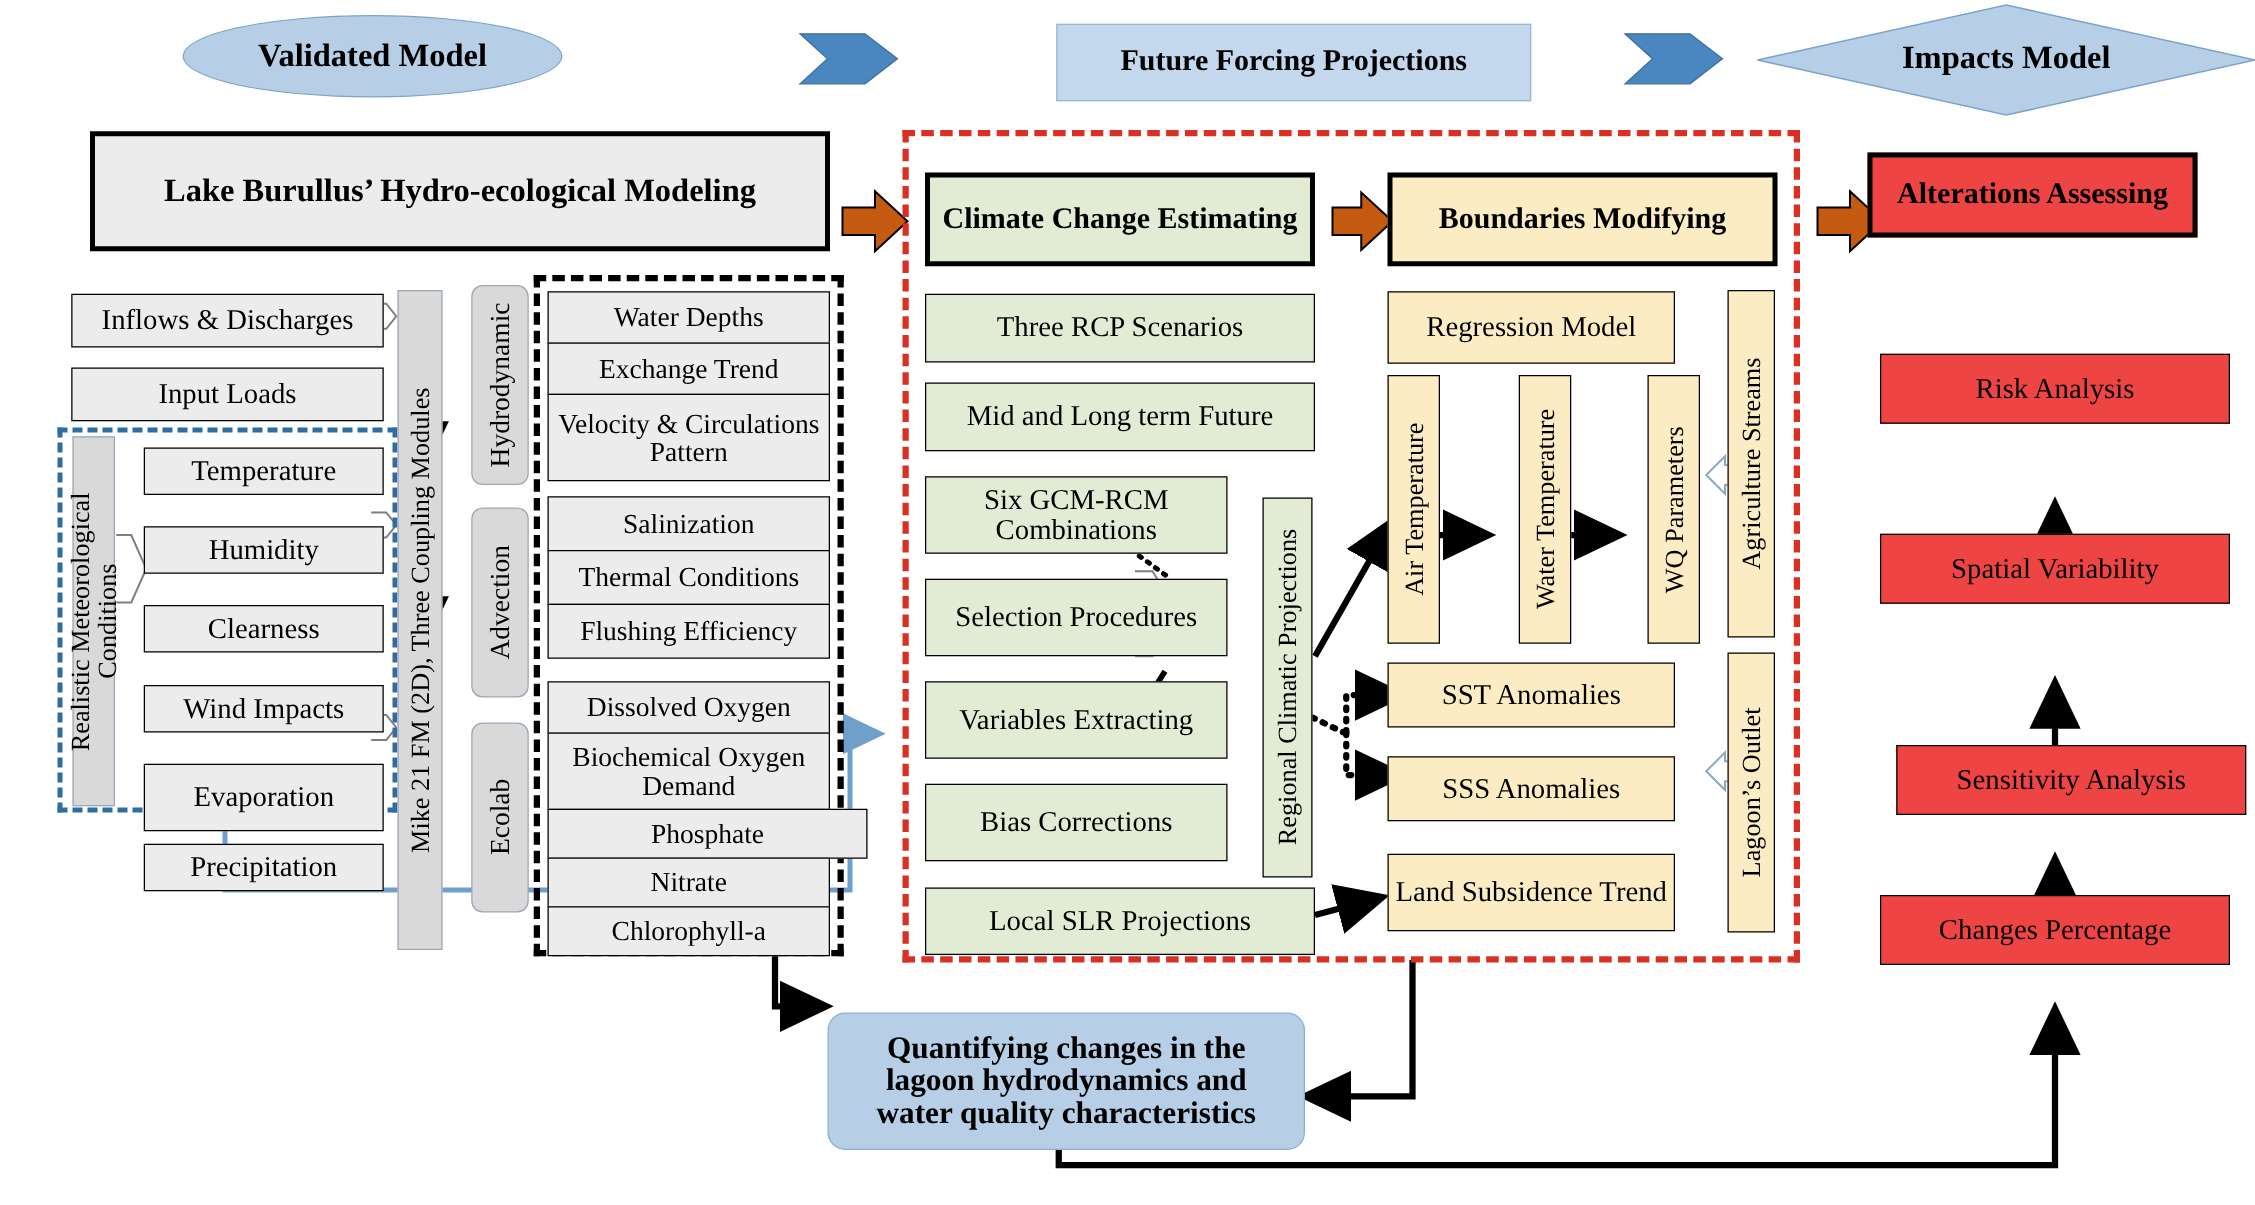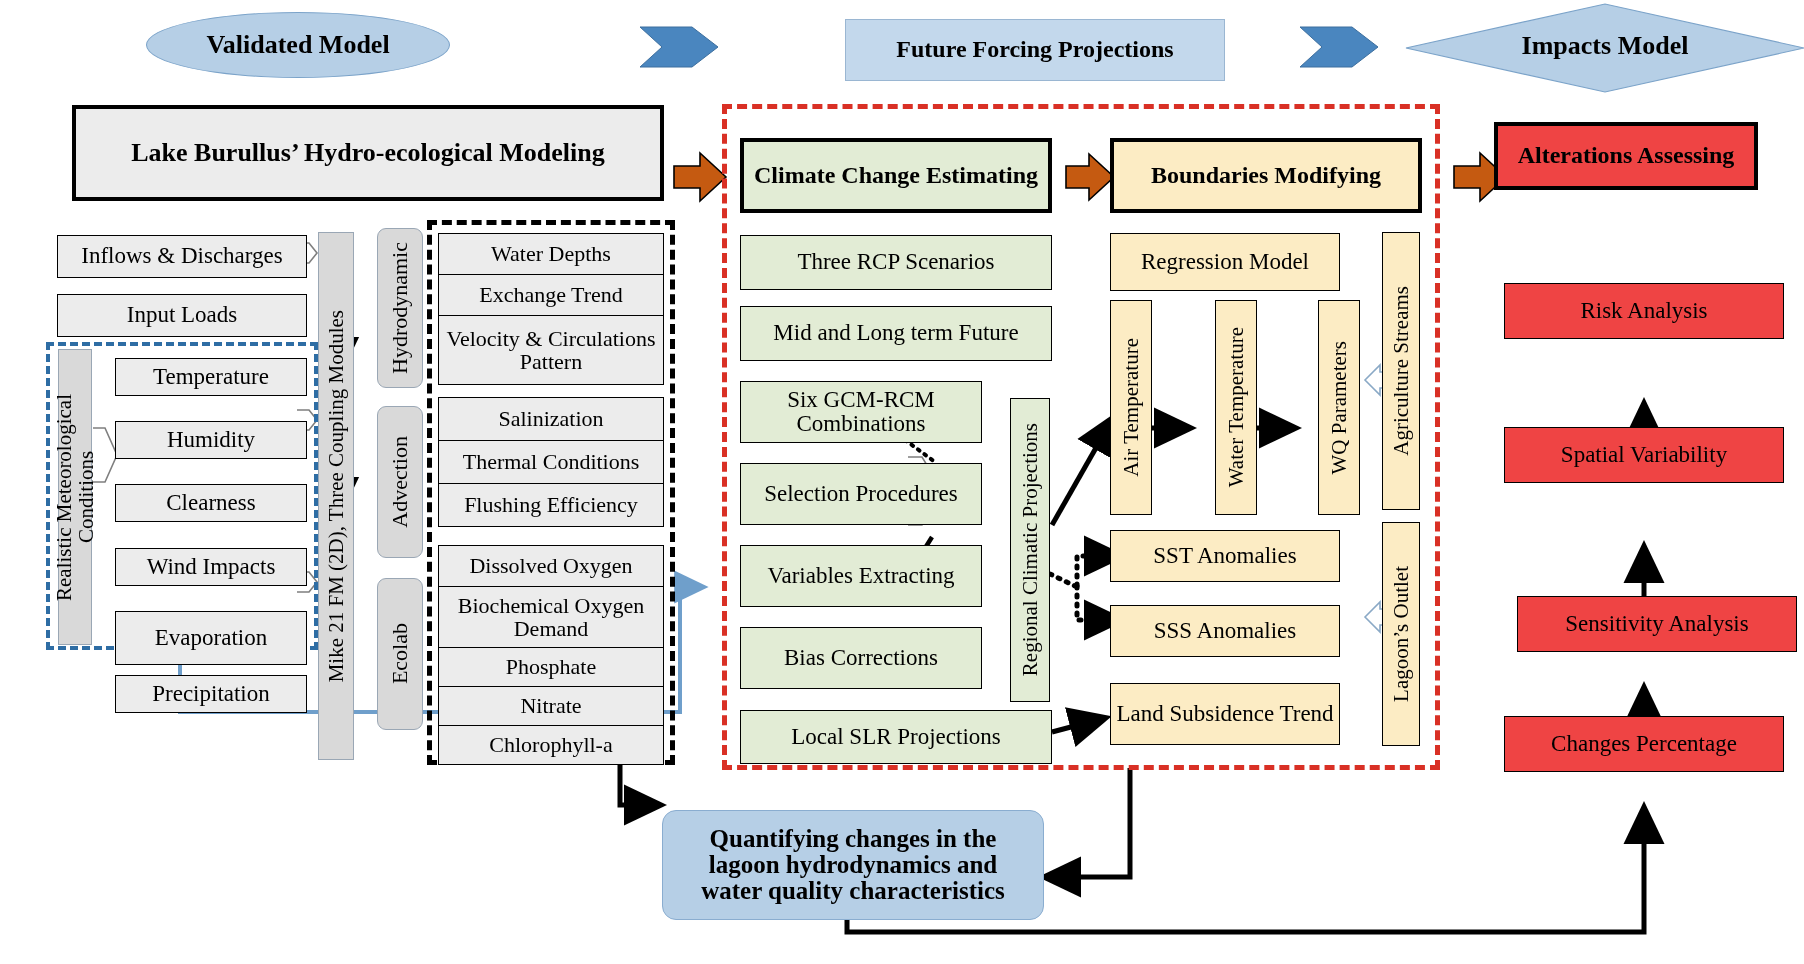--- a/index.html
+++ b/index.html
@@ -212,21 +212,21 @@
   <div class="abs greybox ctr f22" style="left:438px;top:483px;width:226px;height:44px;">
     <span>Flushing Efficiency</span>
     </div>
 
   <div class="abs greybox ctr f22" style="left:438px;top:545px;width:226px;height:42px;">
     <span>Dissolved Oxygen</span>
     </div>
   <div class="abs greybox ctr f22" style="left:438px;top:586px;width:226px;height:62px;">
     <span>Biochemical Oxygen Demand</span>
     </div>
-  <div class="abs greybox ctr f22" style="left:438px;top:647px;width:226px;height:40px;">
+  <div class="abs greybox ctr f22" style="left:438px;top:647px;width:256px;height:40px;">
     <span>Phosphate</span>
     </div>
   <div class="abs greybox ctr f22" style="left:438px;top:686px;width:226px;height:40px;">
     <span>Nitrate</span>
     </div>
   <div class="abs greybox ctr f22" style="left:438px;top:725px;width:226px;height:40px;">
     <span>Chlorophyll-a</span>
     </div>
 
   <div class="abs greenbox ctr f23" style="left:740px;top:235px;width:312px;height:55px;">

